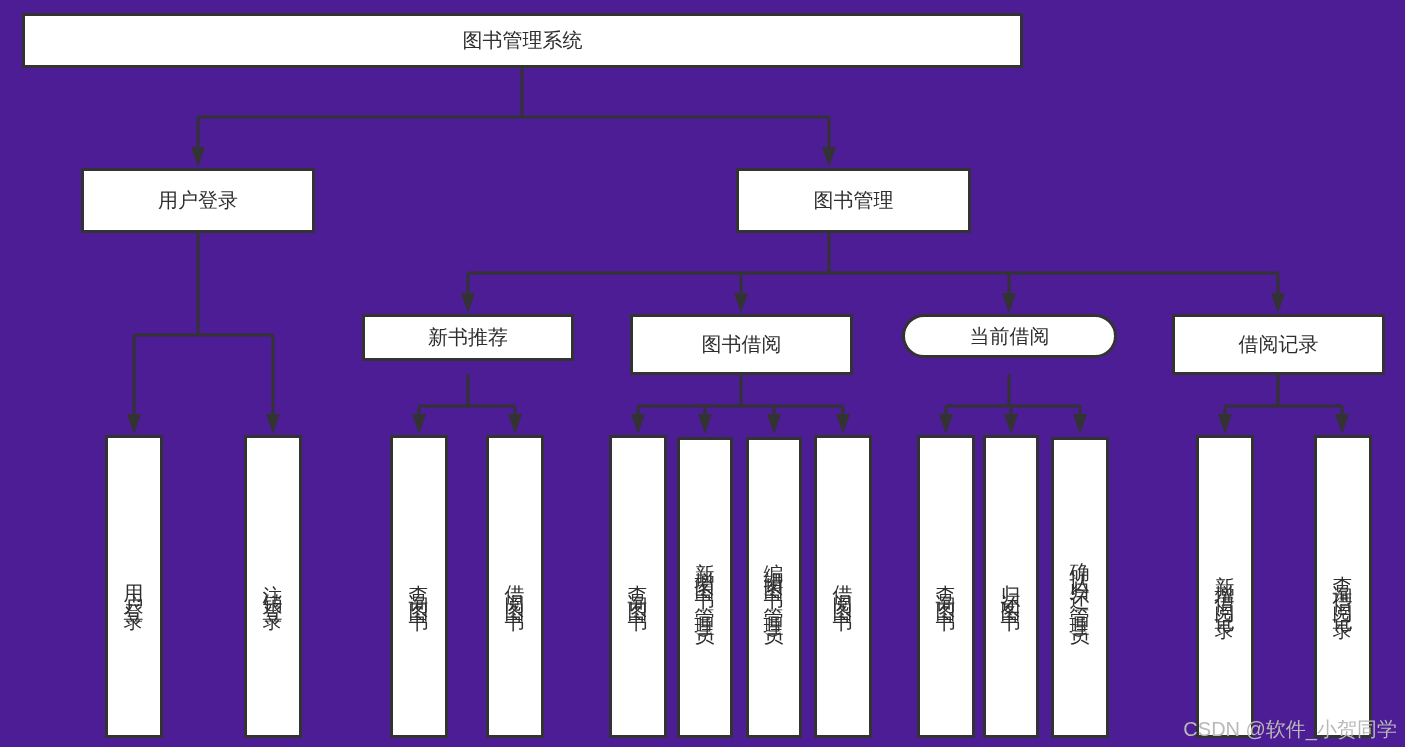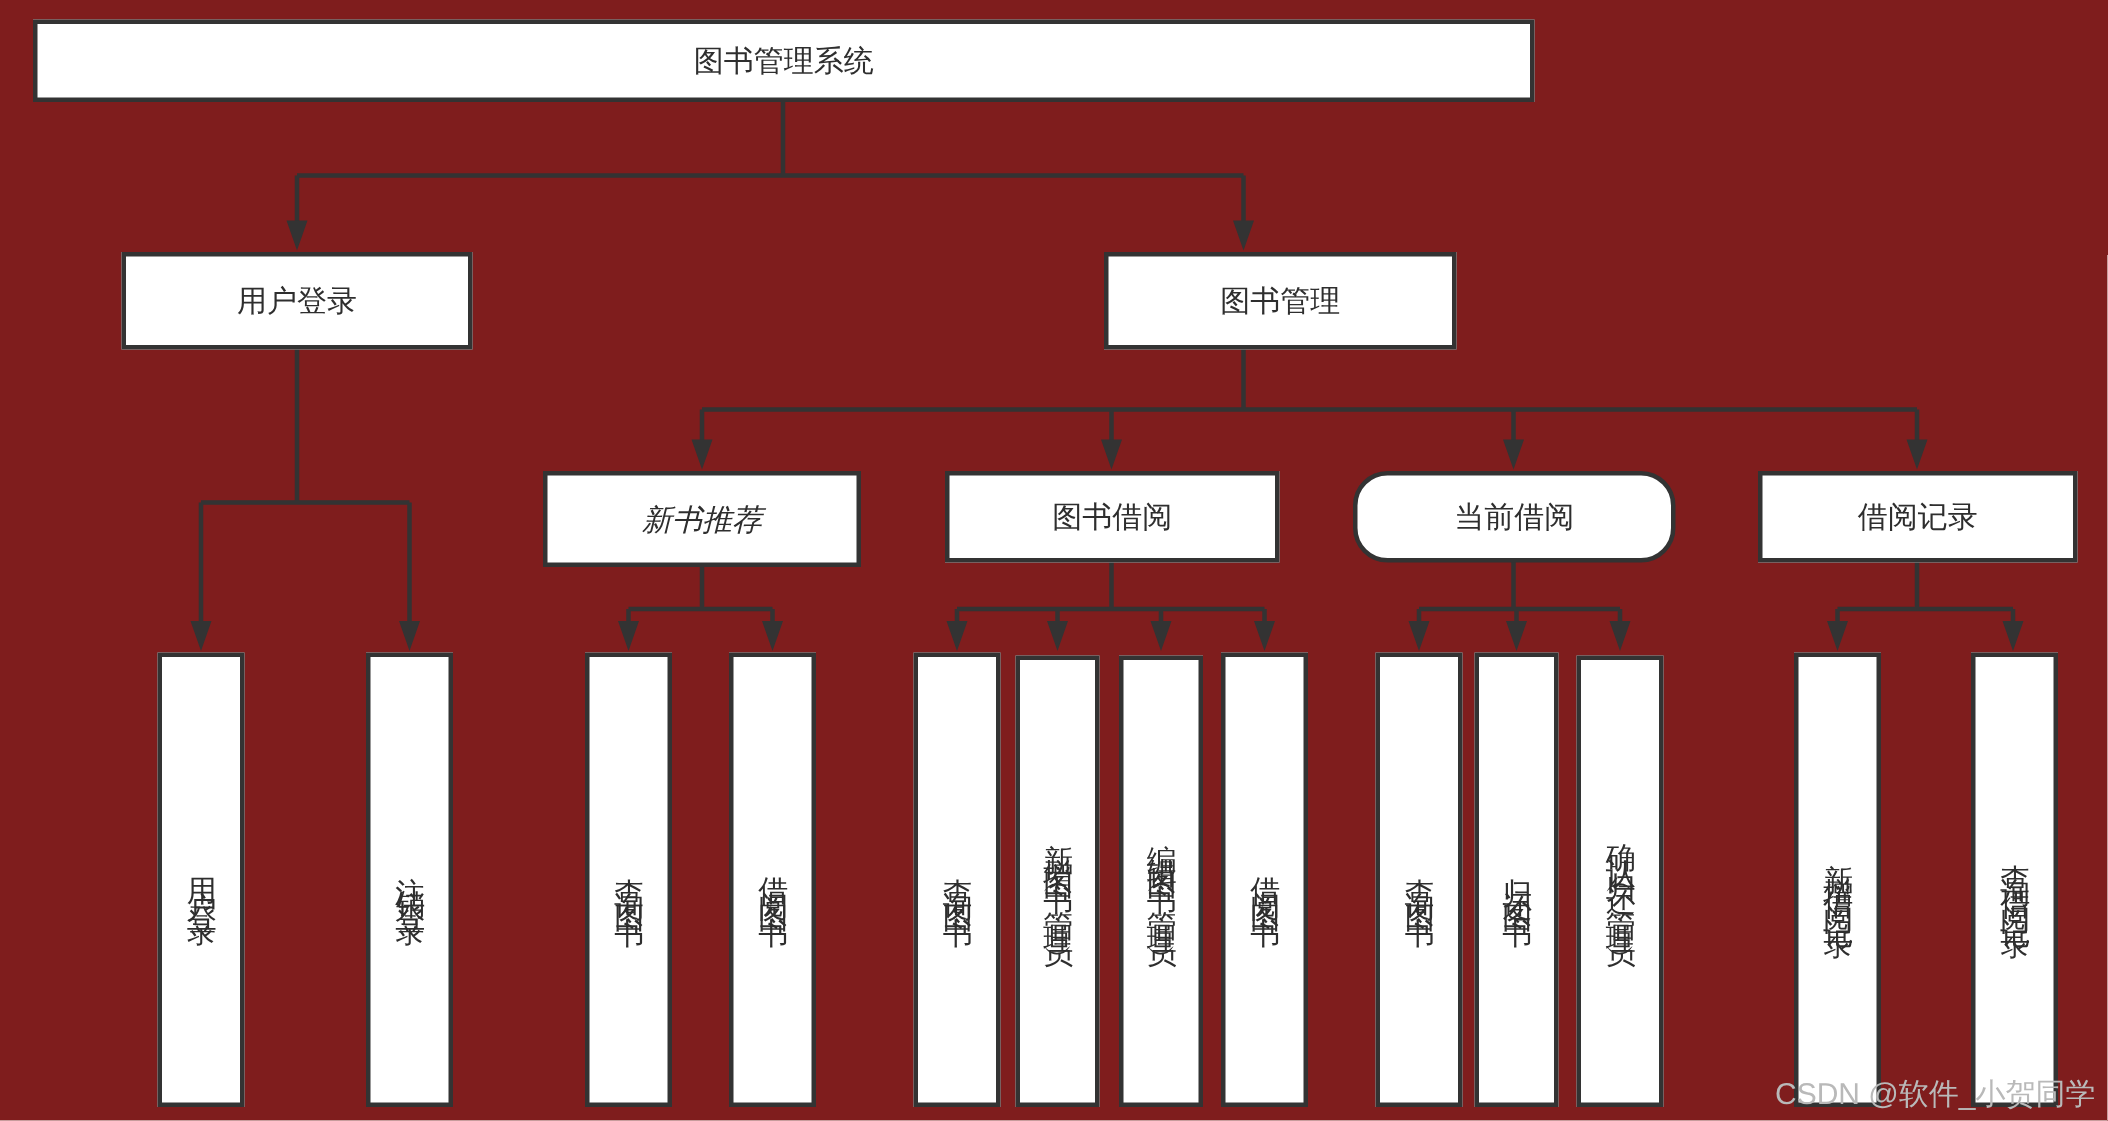--- a/index.html
+++ b/index.html
@@ -1,19 +1,19 @@
 <!DOCTYPE html>
 <html><head>
 <meta charset="utf-8">
 <style>
   html,body { margin:0; padding:0; background:#ffffff; }
   .canvas {
     position:relative;
     width:1405px; height:747px;
-    background:#7f1d1d;
+    background:#4c1d95;
     font-family:"Liberation Sans","DejaVu Sans",sans-serif;
     overflow:hidden;
   }
   .connectors { position:absolute; left:0; top:0; z-index:0; }
   .hbox {
     position:absolute; box-sizing:border-box;
     border:3px solid #333333; background:#ffffff;
     display:flex; align-items:center; justify-content:center;
     font-size:20px; color:#2e2e2e; z-index:1;
   }
@@ -76,27 +76,27 @@
     <span>图书管理系统</span>
   </div>
 
   <div class="hbox" style="left:81px; top:168px; width:234px; height:65px;">
     <span>用户登录</span>
   </div>
   <div class="hbox" style="left:712px; top:168px; width:235px; height:65px;margin-left:24px;">
     <span>图书管理</span>
   </div>
 
-  <div class="hbox" style="left:362px; top:314px; width:212px; height:64px;font-style:italic;">
+  <div class="hbox" style="left:362px; top:314px; width:212px; height:47px;">
     <span>新书推荐</span>
   </div>
   <div class="hbox" style="left:630px; top:314px; width:223px; height:61px;text-align:right;">
     <span>图书借阅</span>
   </div>
-  <div class="hbox" style="left:902px; top:314px; width:215px; height:61px;border-radius:23px;">
+  <div class="hbox" style="left:902px; top:314px; width:215px; height:44px;border-radius:23px;">
     <span>当前借阅</span>
   </div>
   <div class="hbox" style="left:1172px; top:314px; width:213px; height:61px;">
     <span>借阅记录</span>
   </div>
 
   <div class="vbox" style="left:105px; top:435px; width:58px; height:303px;">
     <span>用户登录</span>
   </div>
   <div class="vbox" style="left:244px; top:435px; width:58px; height:303px;">

